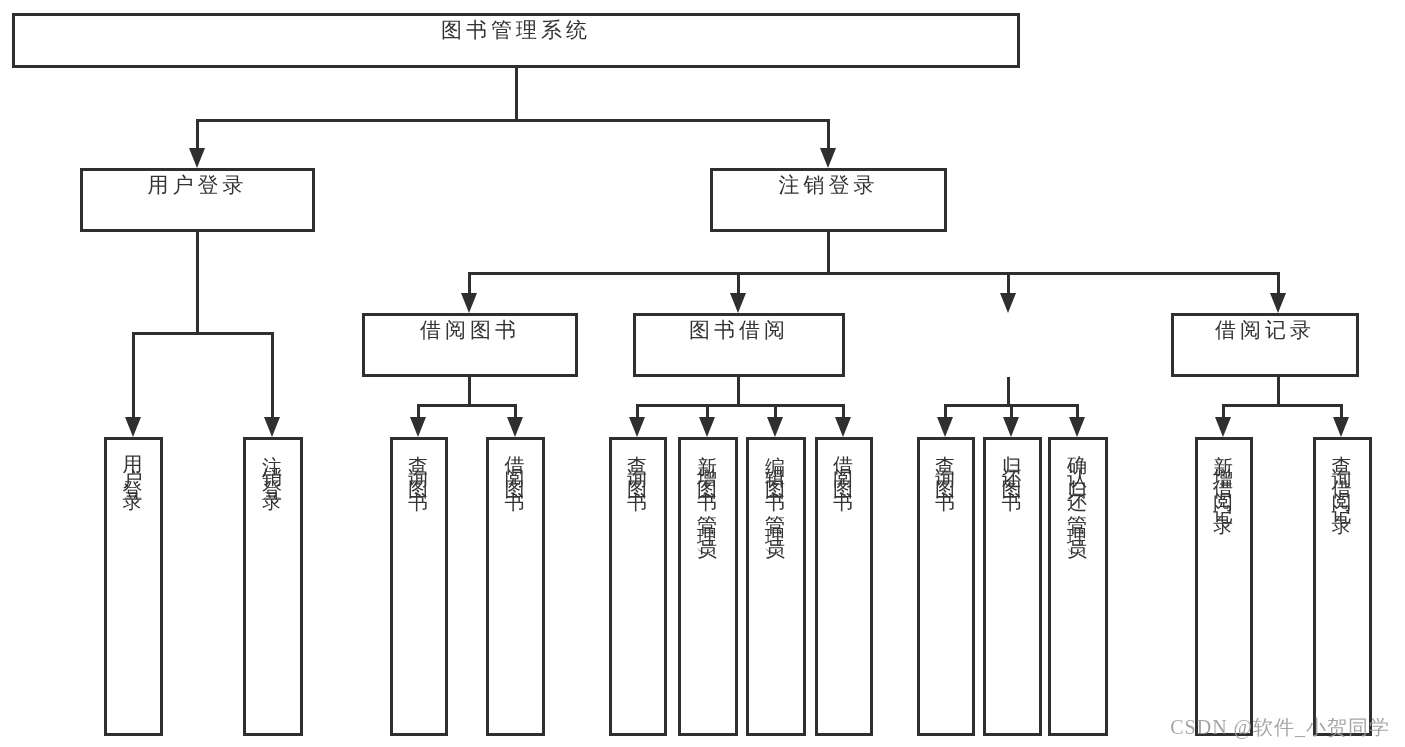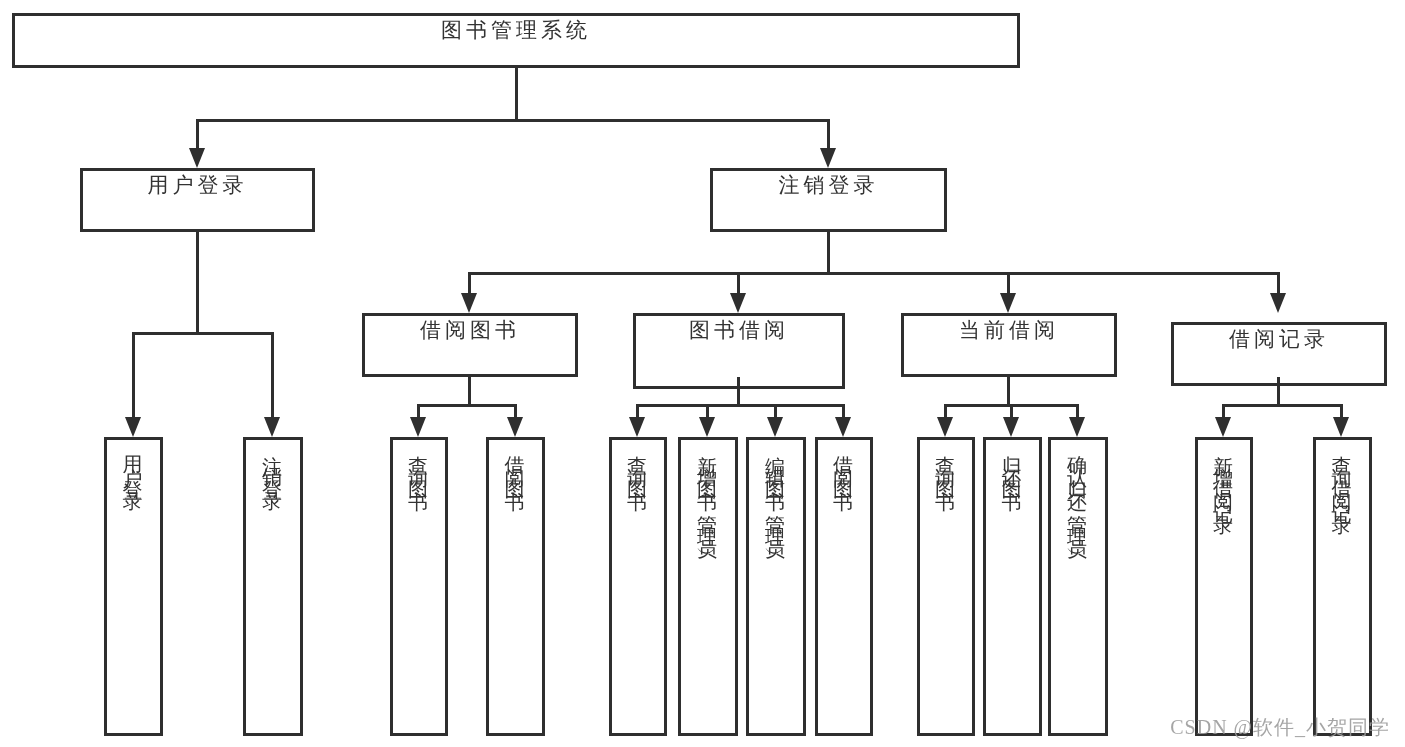--- a/index.html
+++ b/index.html
@@ -90,27 +90,24 @@
   <div class="ln" style="left:737px;top:272px;width:3px;height:21px"></div>
   <div class="arr" style="left:730px;top:293px"></div>
   <div class="ln" style="left:1007px;top:272px;width:3px;height:21px"></div>
   <div class="arr" style="left:1000px;top:293px"></div>
   <div class="ln" style="left:1277px;top:272px;width:3px;height:21px"></div>
   <div class="arr" style="left:1270px;top:293px"></div>
 
   <div class="box hbox" style="left:362px;top:313px;width:216px;height:64px">
     <span>借阅图书</span>
   </div>
-  <div class="box hbox" style="left:633px;top:313px;width:212px;height:76px">
+  <div class="box hbox" style="left:633px;top:313px;width:212px;height:64px">
     <span>图书借阅</span>
   </div>
-  <div class="box hbox" style="left:901px;top:313px;width:216px;height:64px">
-    <span>当前借阅</span>
-  </div>
-  <div class="box hbox" style="left:1171px;top:322px;width:216px;height:64px">
+  <div class="box hbox" style="left:1171px;top:313px;width:188px;height:64px">
     <span>借阅记录</span>
   </div>
 
   <div class="ln" style="left:468px;top:377px;width:3px;height:30px"></div>
   <div class="ln" style="left:417px;top:404px;width:98px;height:3px"></div>
   <div class="ln" style="left:417px;top:404px;width:3px;height:13px"></div>
   <div class="arr" style="left:410px;top:417px"></div>
   <div class="ln" style="left:514px;top:404px;width:3px;height:13px"></div>
   <div class="arr" style="left:507px;top:417px"></div>
 

